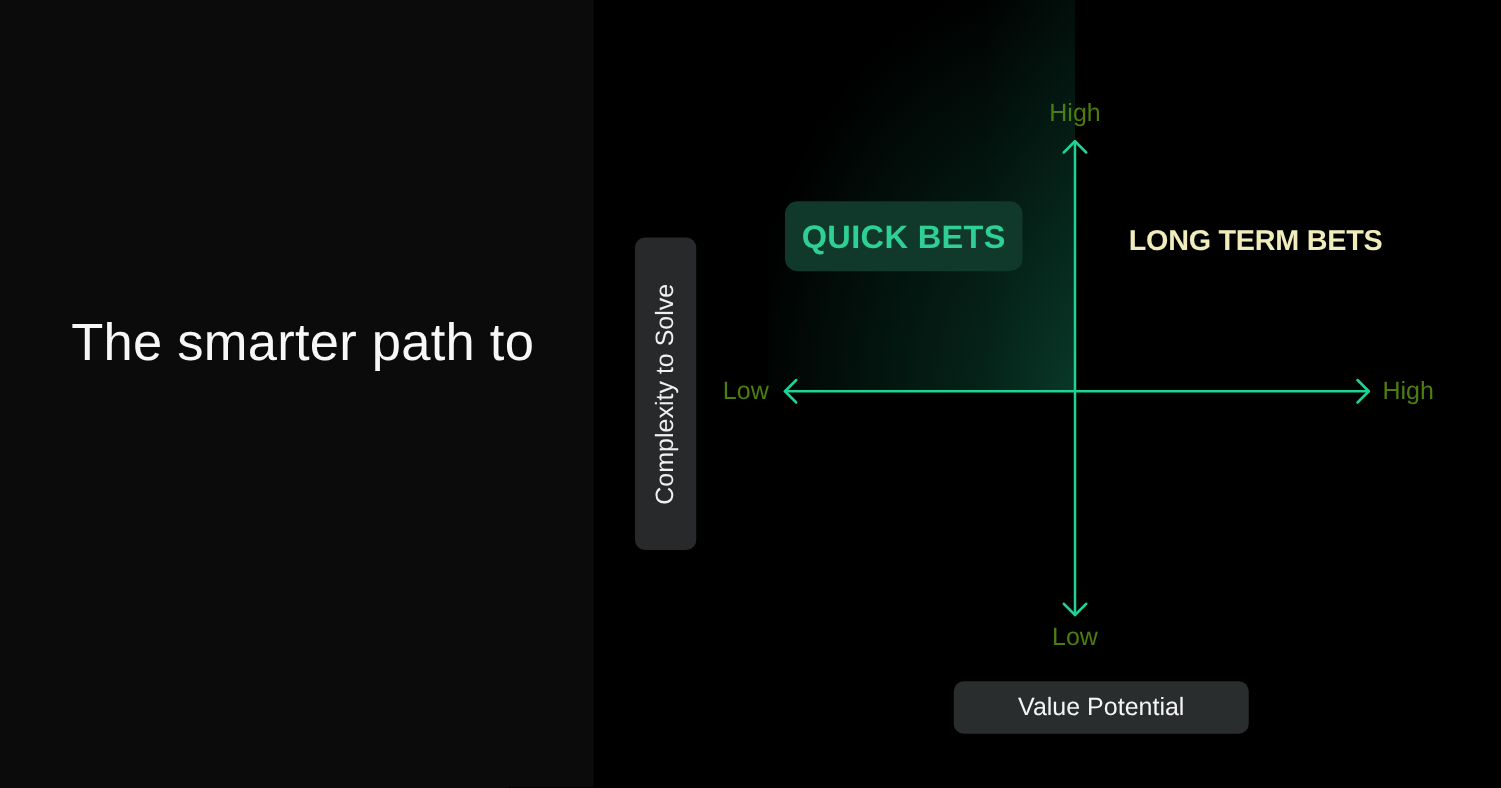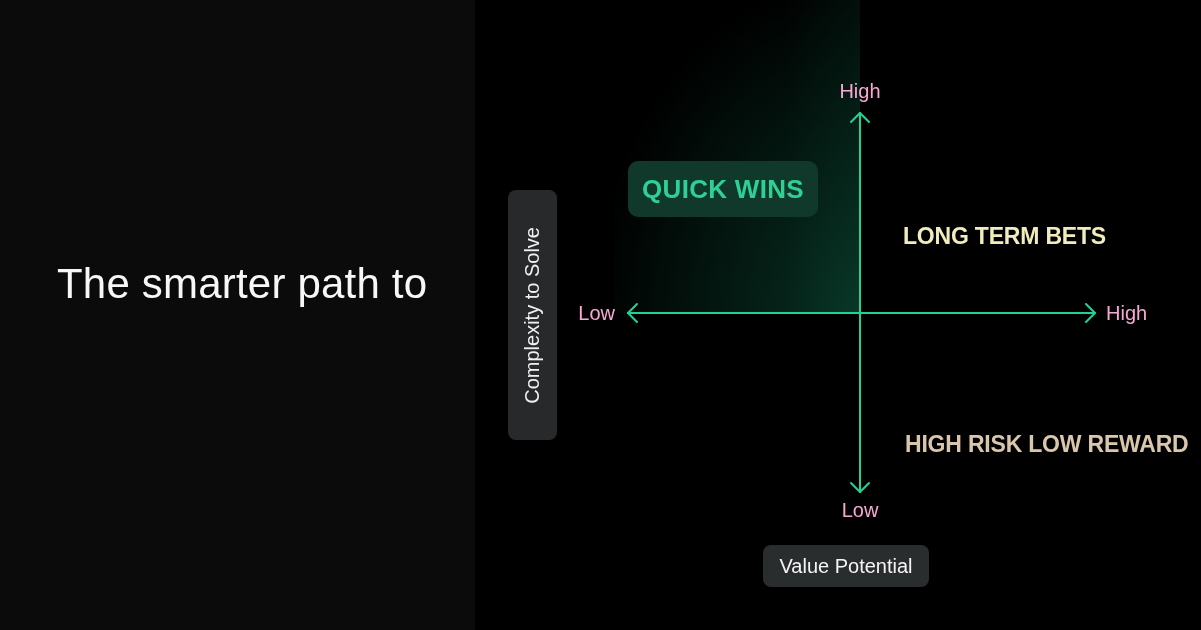--- a/index.html
+++ b/index.html
@@ -16,21 +16,21 @@
 
   
   .left-panel {
     position: absolute;
     left: 0; top: 0;
     width: 475px; height: 630px;
     background: #0b0b0c;
   }
   .page-title {
     position: absolute;
-    left: 57px; top: 258px;
+    left: 57px; top: 248px;
     width: 410px;
     color: #f7f7f7;
     font-size: 42px;
     line-height: 52px;
     font-weight: 400;
     letter-spacing: 0.2px;
   }
   .page-title span { display: block; white-space: nowrap; }
 
   
@@ -61,21 +61,21 @@
   .axes-svg line, .axes-svg polyline {
     stroke: #1dd398;
     stroke-width: 2;
     fill: none;
     stroke-linecap: round;
     stroke-linejoin: round;
   }
 
   .axis-end-label {
     position: absolute;
-    color: #f9a8d4;
+    color: #4d7c0f;
     font-size: 20px;
     line-height: 22px;
   }
   .axis-end-top    { left: 820px; top: 80px;  width: 80px; text-align: center; }
   .axis-end-bottom { left: 820px; top: 499px; width: 80px; text-align: center; }
   .axis-end-left   { left: 545px; top: 302px; width: 70px; text-align: right; }
   .axis-end-right  { left: 1106px; top: 302px; width: 70px; text-align: left; }
 
   .y-axis-box {
     position: absolute;
@@ -89,36 +89,35 @@
     writing-mode: vertical-rl;
     transform: rotate(180deg);
     color: #f0f0f0;
     font-size: 20px;
     white-space: nowrap;
   }
 
   .x-axis-box {
     position: absolute;
     left: 763px; top: 545px;
-    width: 166px; height: 42px;
+    width: 236px; height: 42px;
     background: #2a2d2e;
     border-radius: 8px;
     display: flex; align-items: center; justify-content: center;
     color: #f5f5f5;
     font-size: 20px;
   }
 
   .quadrant-label {
     position: absolute;
     font-size: 23px;
     font-weight: 700;
     line-height: 26px;
     white-space: nowrap;
     letter-spacing: -0.2px;
-    margin-top: 44px;
   }
   .q-top-right    { left: 903px; top: 179px; color: #f1ecbb; }
   .q-bottom-left  { left: 658px; top: 387px; color: #cfeaf0; }
   .q-bottom-right { left: 905px; top: 387px; color: #dac7ab; }
 
   .quick-wins-box {
     position: absolute;
     left: 628px; top: 161px;
     width: 190px; height: 56px;
     background: #10392b;
@@ -167,18 +166,17 @@
   <div class="axis-end-label axis-end-right">High</div>
 
   <div class="y-axis-box">
     <span>Complexity to Solve</span>
   </div>
   <div class="x-axis-box">
     <span>Value Potential</span>
   </div>
 
   <div class="quick-wins-box">
-    <span class="quadrant-label-inner">QUICK WINS</span>
+    <span class="quadrant-label-inner">QUICK BETS</span>
   </div>
   <div class="quadrant-label q-top-right">LONG TERM BETS</div>
-  <div class="quadrant-label q-bottom-right">HIGH RISK LOW REWARD</div>
 
 </div>
 
 </body></html>

